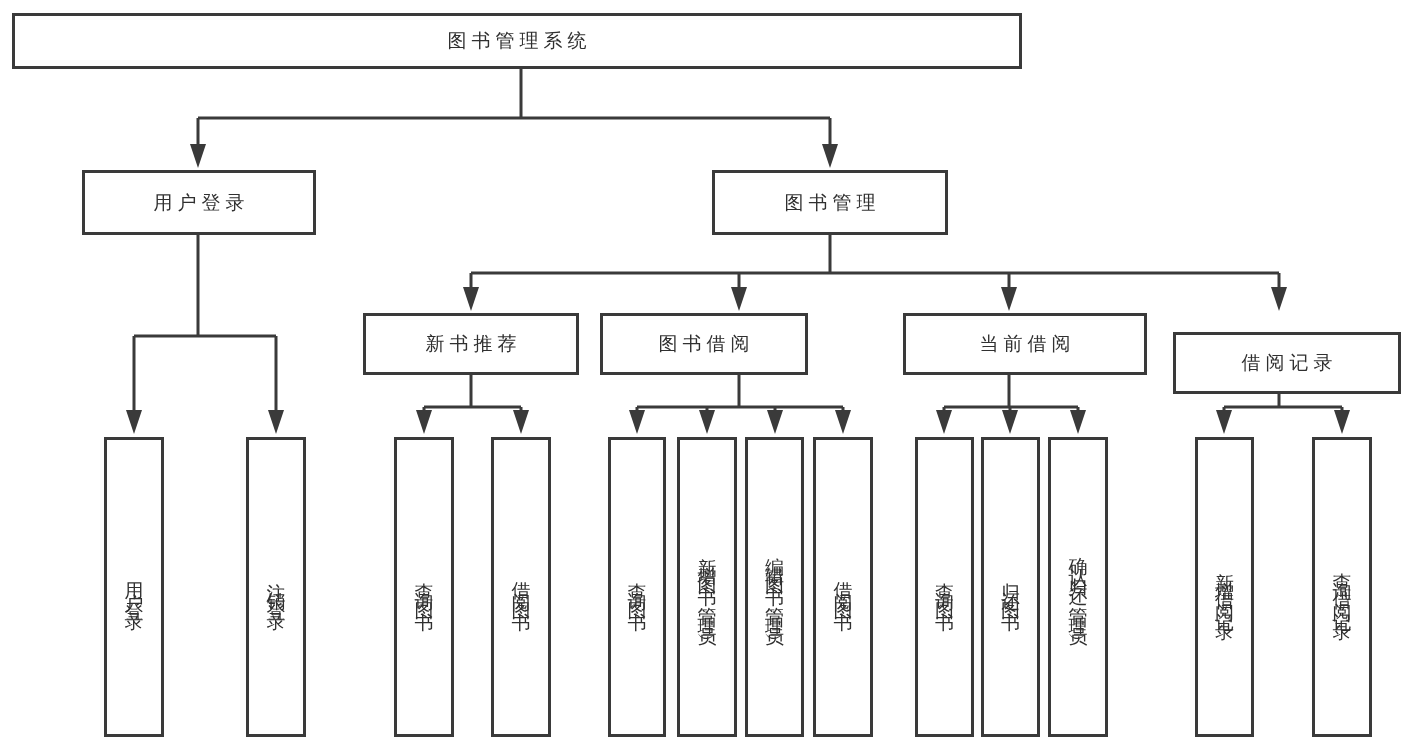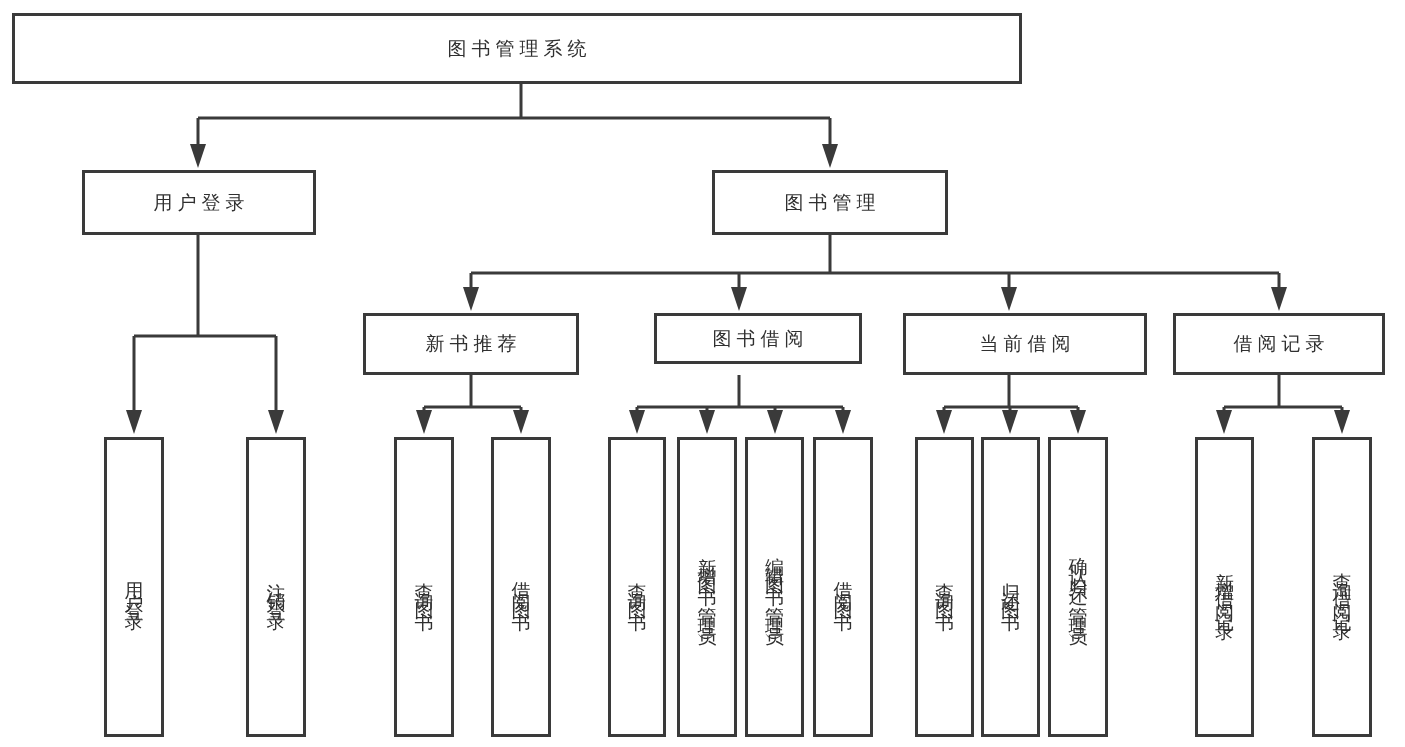--- a/index.html
+++ b/index.html
@@ -58,29 +58,29 @@
       <polygon points="767,410 783,410 775,434"></polygon>
       <polygon points="835,410 851,410 843,434"></polygon>
       <polygon points="936,410 952,410 944,434"></polygon>
       <polygon points="1002,410 1018,410 1010,434"></polygon>
       <polygon points="1070,410 1086,410 1078,434"></polygon>
       <polygon points="1216,410 1232,410 1224,434"></polygon>
       <polygon points="1334,410 1350,410 1342,434"></polygon>
     </g>
   </svg>
 
-  <div class="box hbox" style="left:12px; top:13px; width:1010px; height:71px">图书管理系统</div>
+  <div class="box hbox" style="left:12px; top:13px; width:1010px; height:56px">图书管理系统</div>
 
   <div class="box hbox" style="left:82px; top:170px; width:234px; height:65px">用户登录</div>
   <div class="box hbox" style="left:712px; top:170px; width:236px; height:65px">图书管理</div>
 
   <div class="box hbox" style="left:363px; top:313px; width:216px; height:62px">新书推荐</div>
-  <div class="box hbox" style="left:654px; top:313px; width:208px; height:51px">图书借阅</div>
+  <div class="box hbox" style="left:600px; top:313px; width:208px; height:62px">图书借阅</div>
   <div class="box hbox" style="left:903px; top:313px; width:244px; height:62px">当前借阅</div>
-  <div class="box hbox" style="left:1173px; top:313px; width:212px; height:62px">借阅记录</div>
+  <div class="box hbox" style="left:1173px; top:332px; width:228px; height:62px">借阅记录</div>
 
   <div class="box vbox" style="left:104px; top:437px; width:60px; height:300px">用户登录</div>
   <div class="box vbox" style="left:246px; top:437px; width:60px; height:300px">注销登录</div>
 
   <div class="box vbox" style="left:394px; top:437px; width:60px; height:300px">查询图书</div>
   <div class="box vbox" style="left:491px; top:437px; width:60px; height:300px">借阅图书</div>
 
   <div class="box vbox" style="left:608px; top:437px; width:58px; height:300px">查询图书</div>
   <div class="box vbox" style="left:677px; top:437px; width:60px; height:300px">新增图书（管理员）</div>
   <div class="box vbox" style="left:745px; top:437px; width:59px; height:300px">编辑图书（管理员）</div>

